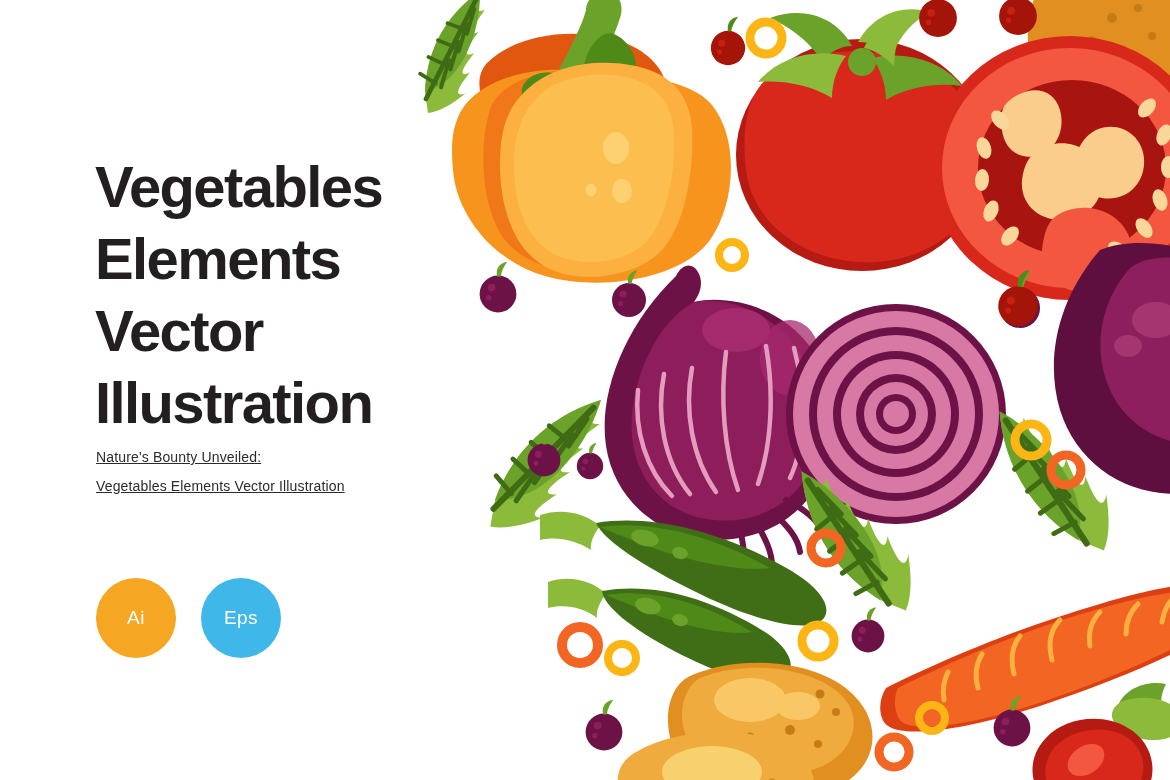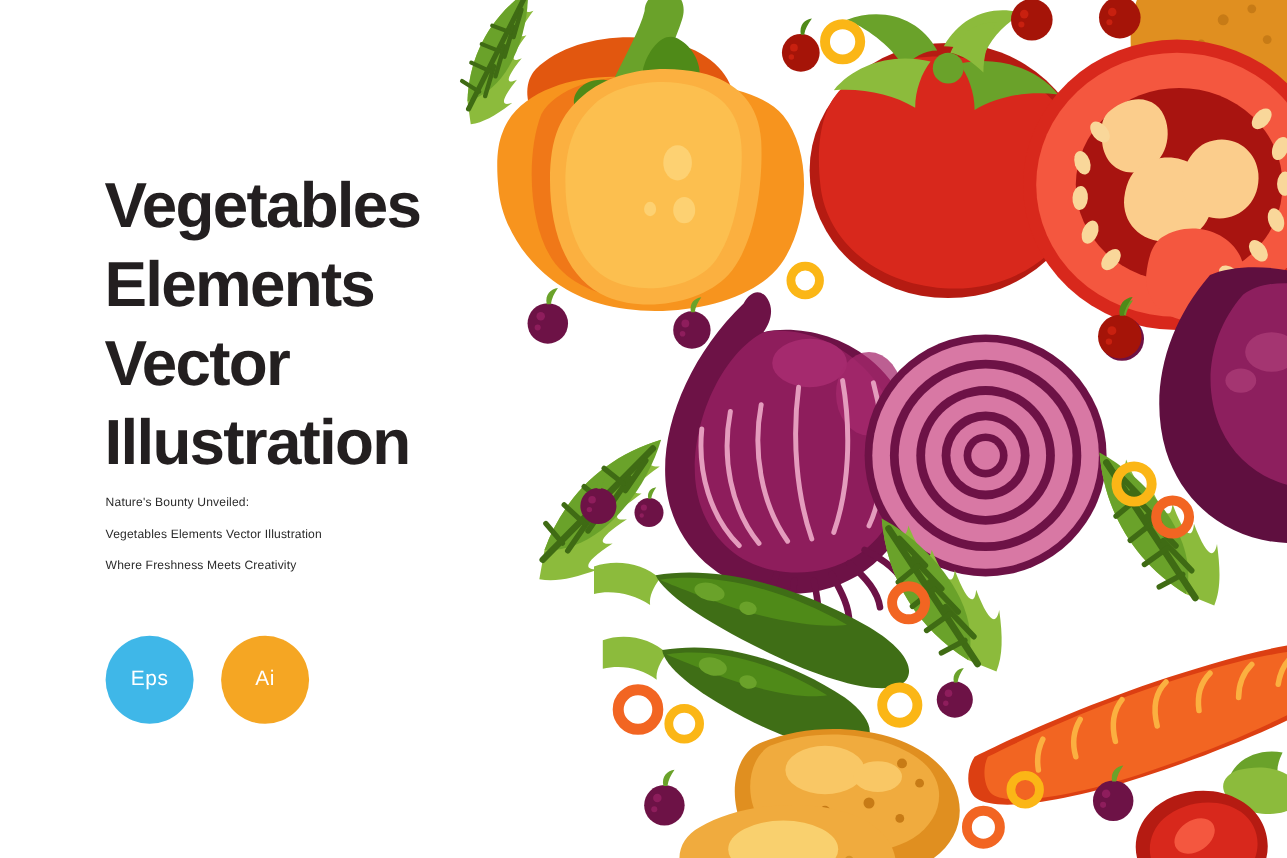--- a/index.html
+++ b/index.html
@@ -34,24 +34,25 @@
     font-weight: bold;
     letter-spacing: -1.6px;
     color: #231f20;
     white-space: pre-line;
   }
   #subtitle {
     position: absolute;
     left: 96px;
     top: 443px;
     width: 360px;
-    font-size: 11px;
+    font-size: 14px;
     line-height: 28.5px;
     color: #2b2b2b;
     letter-spacing: 0.15px;
+    text-decoration: underline;
   }
   .subtitle-line { display: block; }
 
   #format-badges {
     position: absolute;
     left: 96px;
     top: 578px;
     display: flex;
     gap: 25px;
   }
@@ -409,22 +410,21 @@
   <div id="text-panel">
 
     <h1 id="page-title">Vegetables
 Elements
 Vector
 Illustration</h1>
 
     <div id="subtitle">
       <span class="subtitle-line">Nature's Bounty Unveiled:</span>
       <span class="subtitle-line">Vegetables Elements Vector Illustration</span>
-      <span class="subtitle-line">Where Freshness Meets Creativity</span>
     </div>
 
     <div id="format-badges">
+      <div class="badge" style="background-color: rgb(245, 166, 35);">Ai</div>
       <div class="badge" style="background-color: rgb(63, 183, 232);">Eps</div>
-      <div class="badge" style="background-color: rgb(245, 166, 35);">Ai</div>
     </div>
 
   </div>
 </div>
 
 </body></html>

